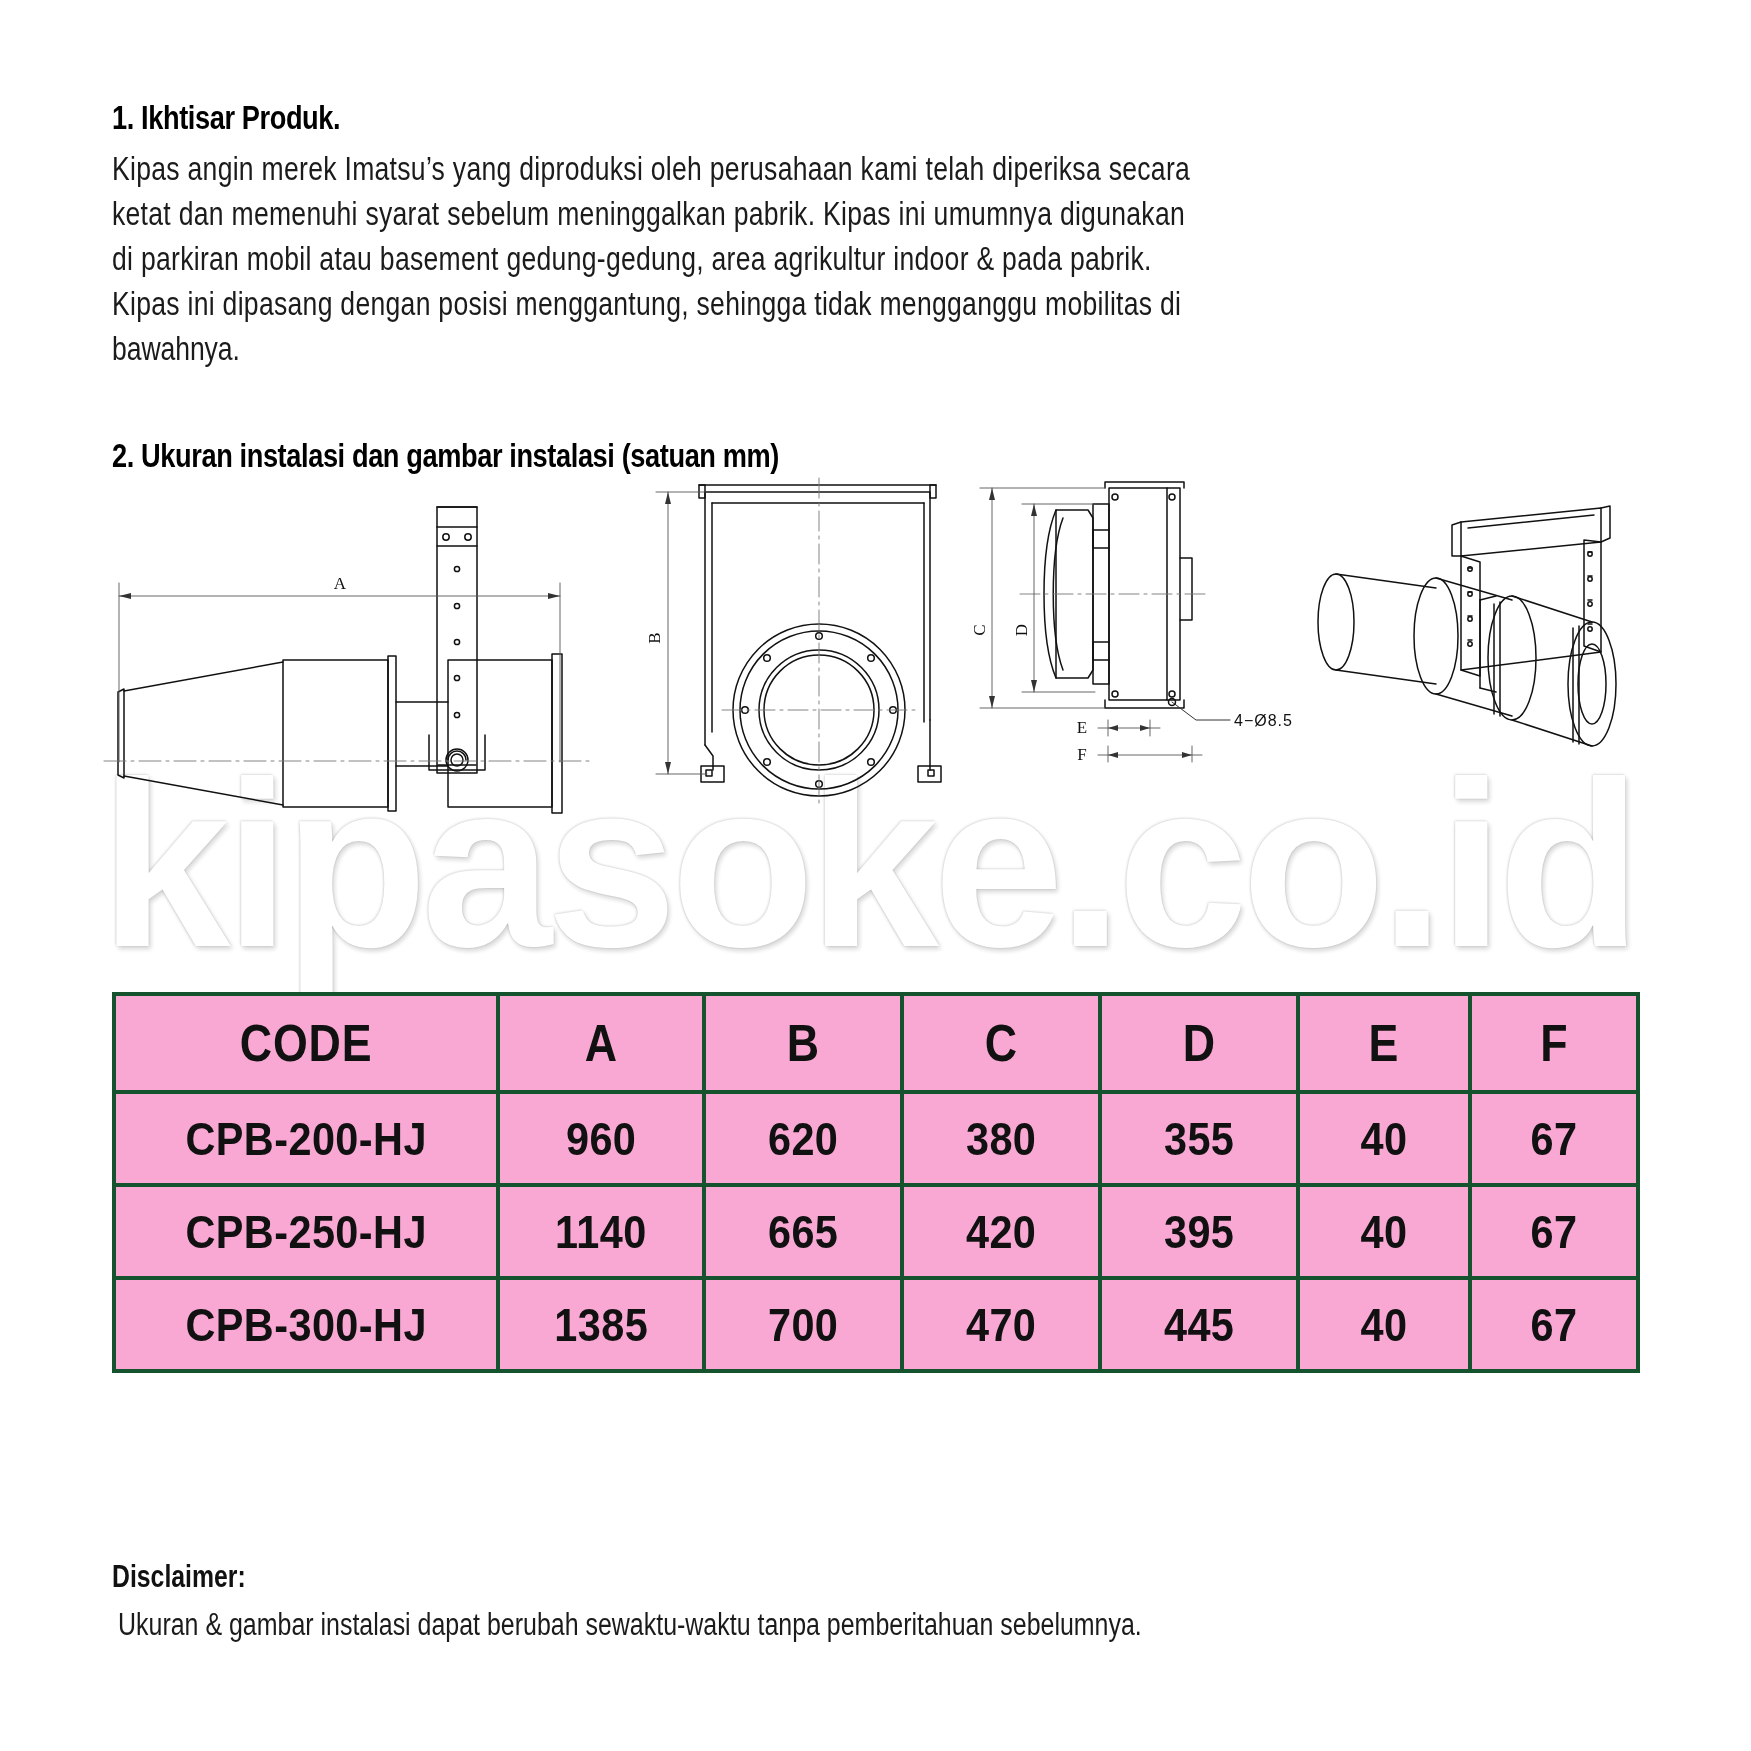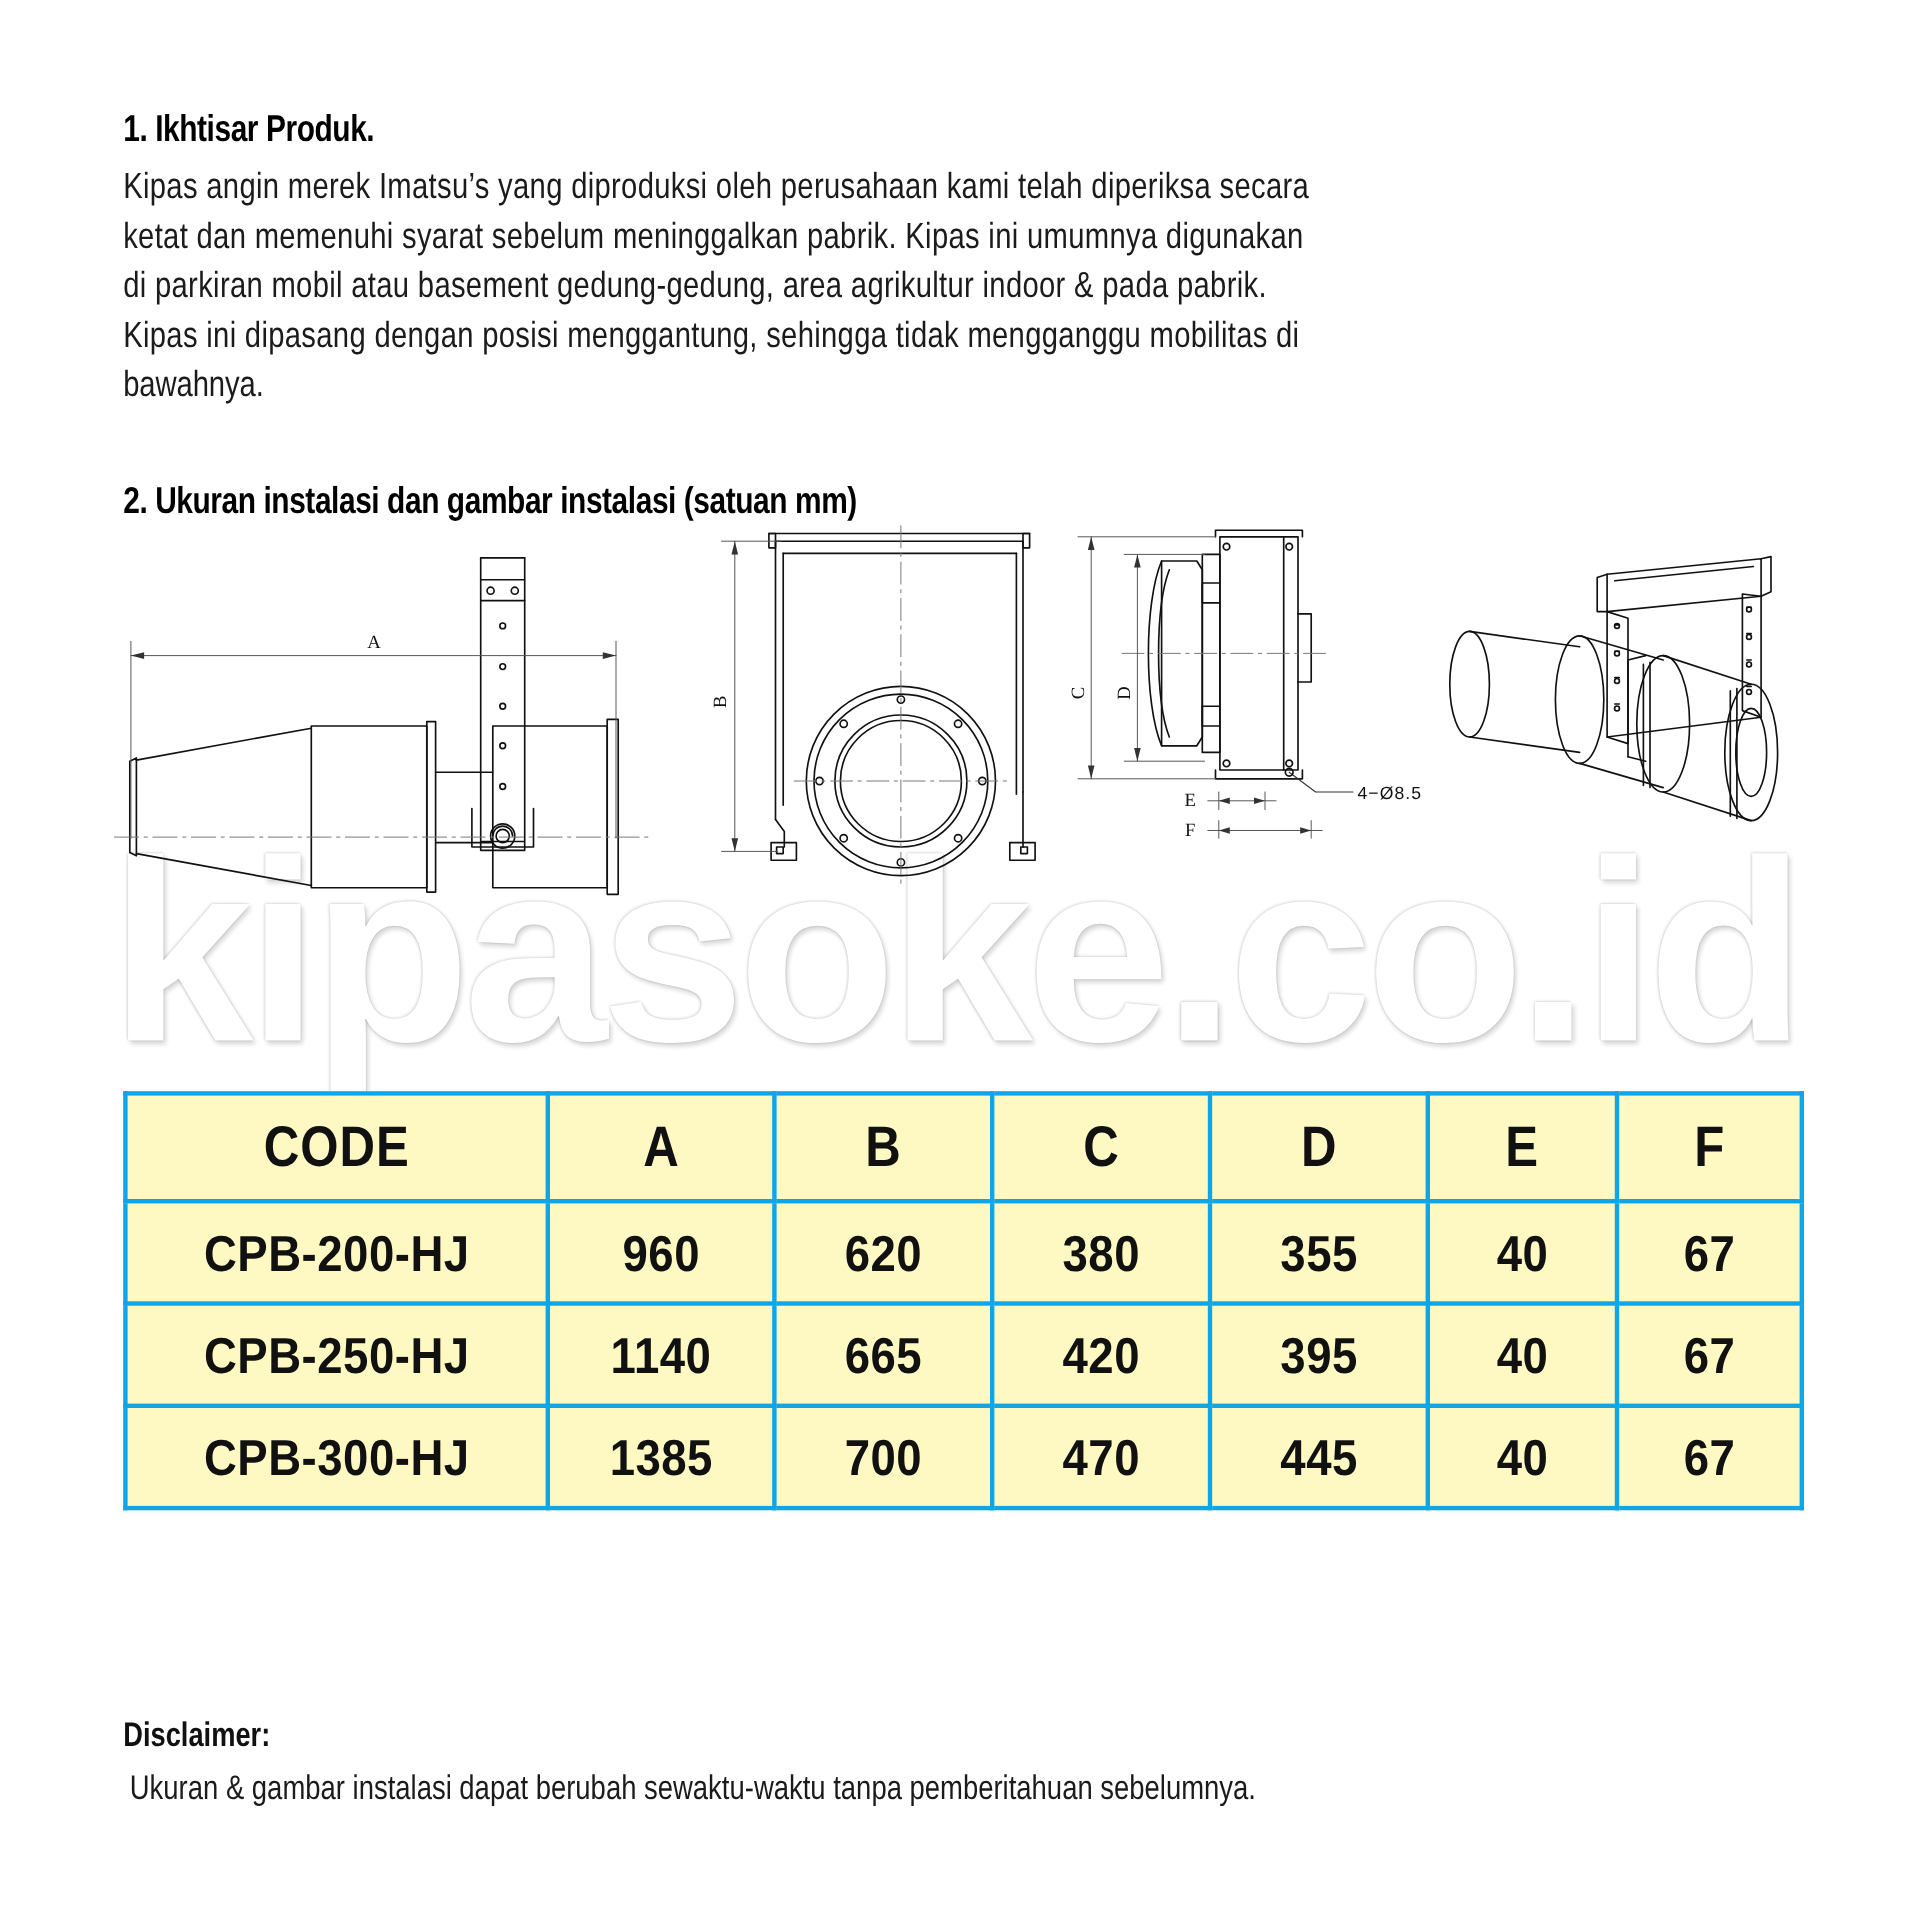--- a/index.html
+++ b/index.html
@@ -117,24 +117,24 @@
     width: 1528px;
     z-index: 8;
   }
   table.spec {
     border-collapse: collapse;
     width: 100%;
     background: #fff;
     table-layout: fixed;
   }
   table.spec th, table.spec td {
-    border: 4px solid #0ea5e9;
+    border: 4px solid #14532d;
     text-align: center;
     vertical-align: middle;
-    background: #fef9c3;
+    background: #f9a8d4;
   }
   table.spec th {
     height: 92px;
     font-size: 52px;
     font-weight: bold;
     letter-spacing: 1px;
   }
   table.spec th .lbl { display: inline-block; transform: scaleX(0.86); }
   table.spec td {
     height: 87px;

